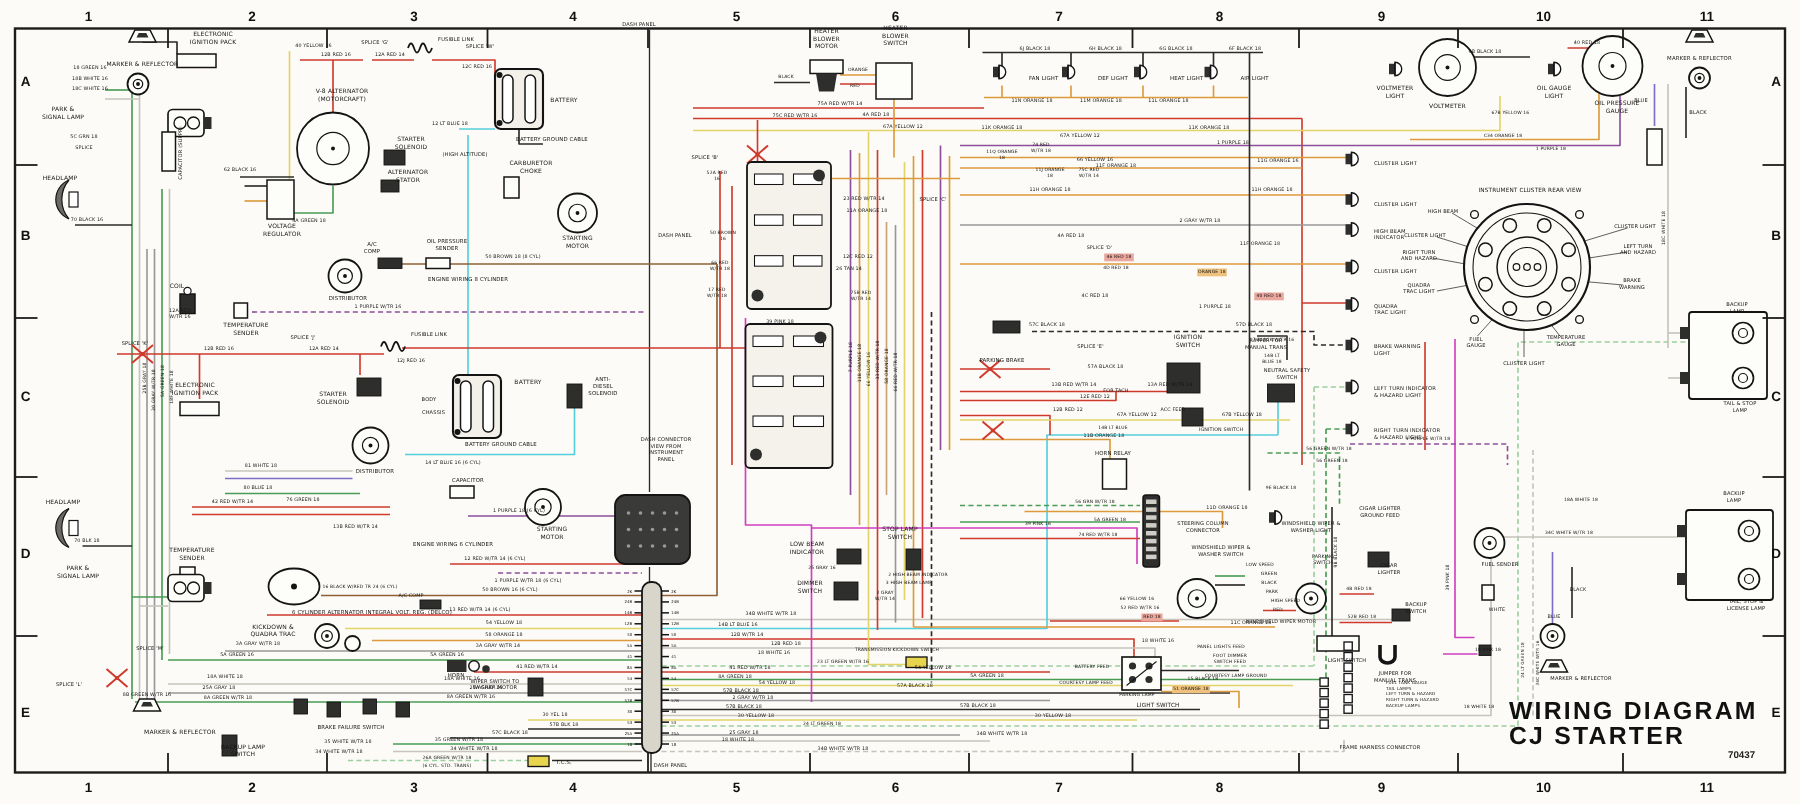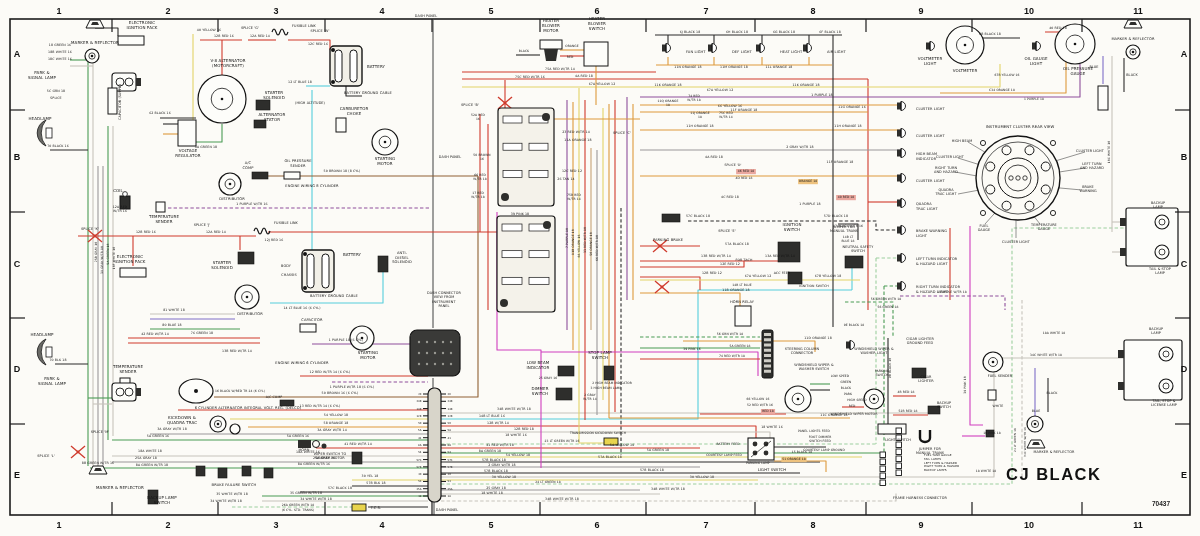--- a/index.html
+++ b/index.html
@@ -1119,16 +1119,17 @@
         <text x="1184" y="160" font-size="9" font-weight="bold" fill="#111" text-anchor="middle" font-family="&quot;Liberation Sans&quot;, sans-serif">B</text>
         <text x="17" y="267" font-size="9" font-weight="bold" fill="#111" text-anchor="middle" font-family="&quot;Liberation Sans&quot;, sans-serif">C</text>
         <text x="1184" y="267" font-size="9" font-weight="bold" fill="#111" text-anchor="middle" font-family="&quot;Liberation Sans&quot;, sans-serif">C</text>
         <text x="17" y="372" font-size="9" font-weight="bold" fill="#111" text-anchor="middle" font-family="&quot;Liberation Sans&quot;, sans-serif">D</text>
         <text x="1184" y="372" font-size="9" font-weight="bold" fill="#111" text-anchor="middle" font-family="&quot;Liberation Sans&quot;, sans-serif">D</text>
         <text x="17" y="478" font-size="9" font-weight="bold" fill="#111" text-anchor="middle" font-family="&quot;Liberation Sans&quot;, sans-serif">E</text>
         <text x="1184" y="478" font-size="9" font-weight="bold" fill="#111" text-anchor="middle" font-family="&quot;Liberation Sans&quot;, sans-serif">E</text>
       </g>
     </svg>
   <div class="titleblock">
-    <div>CJ BLACK</div>
+    <div>WIRING DIAGRAM</div>
+    <div>CJ STARTER</div>
   </div>
   <div class="partnum">70437</div>
 </div>
 
 </body></html>

